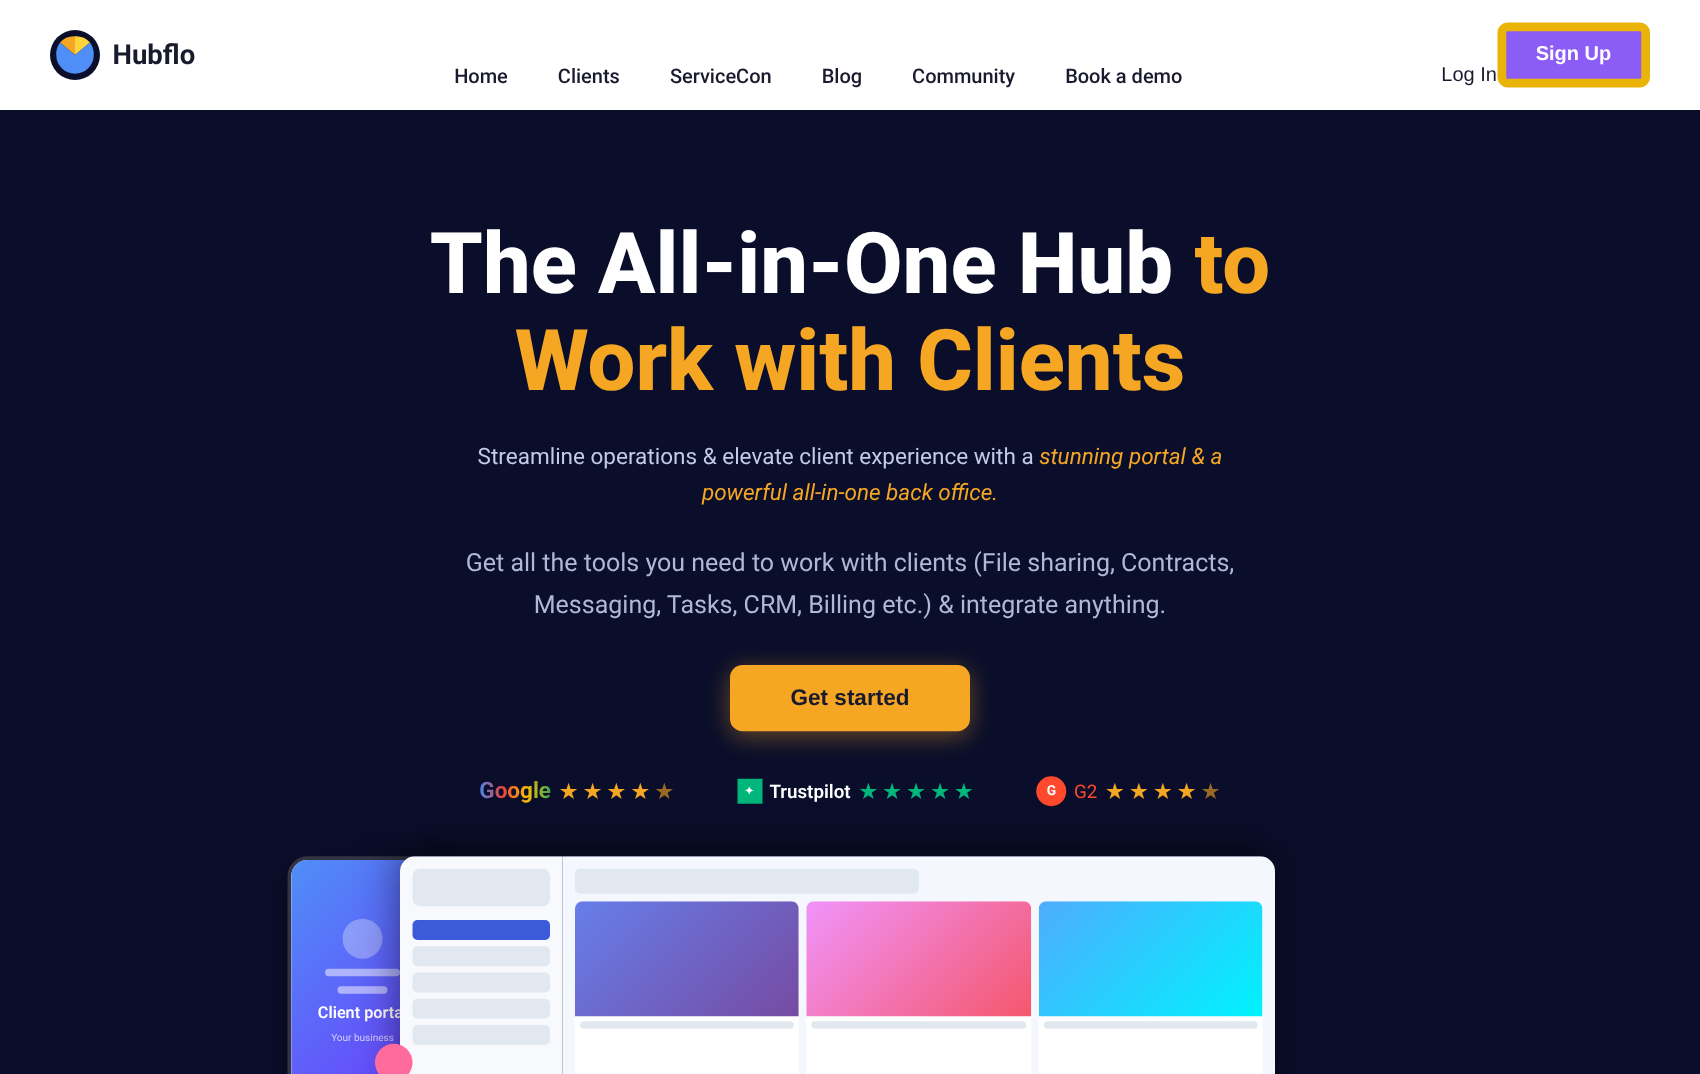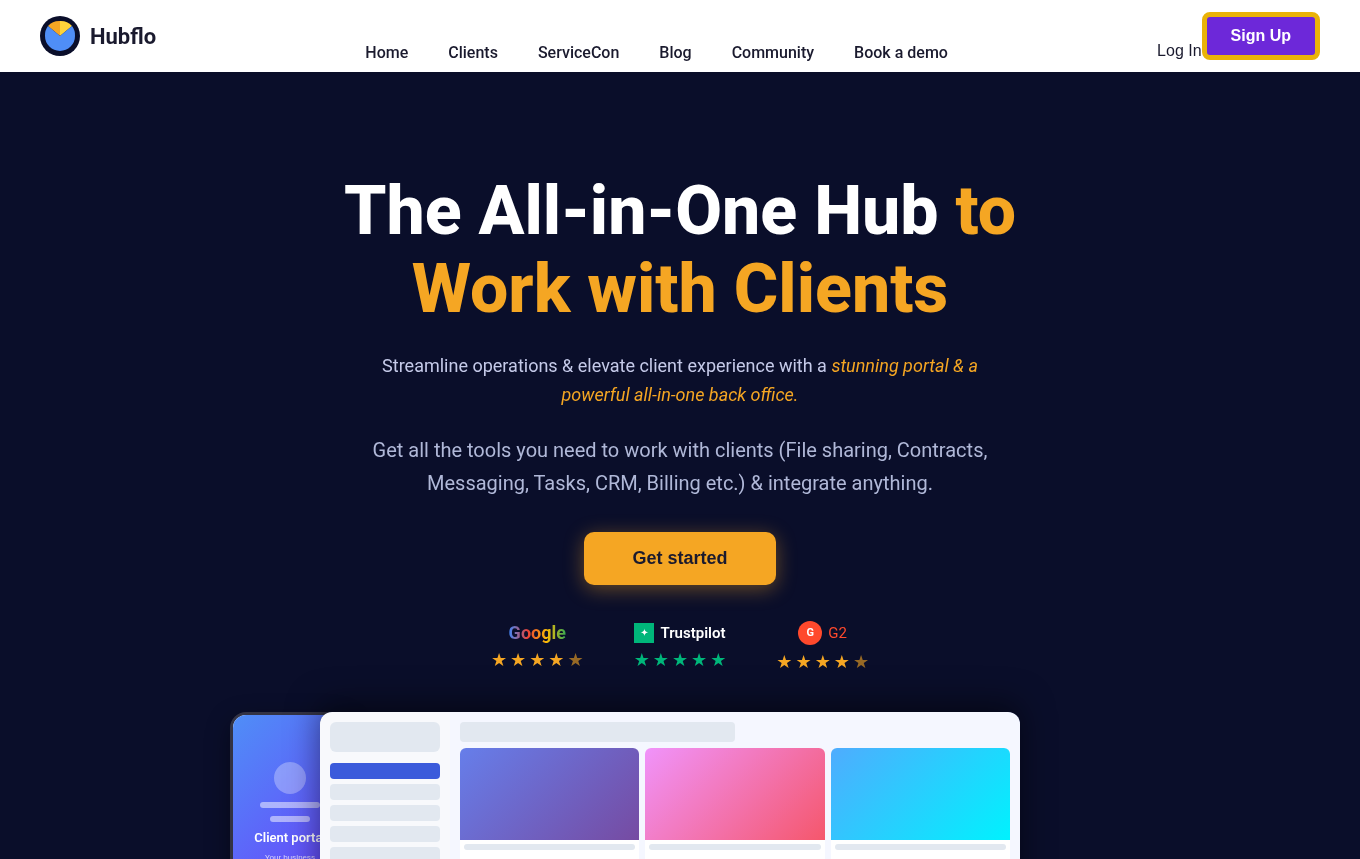--- a/index.html
+++ b/index.html
@@ -17,21 +17,21 @@
       overflow-x: hidden;
     }
 
     
     .navbar {
       position: fixed;
       top: 0;
       left: 0;
       right: 0;
       background: #ffffff;
-      height: 72px;
+      height: 88px;
       display: flex;
       align-items: center;
       justify-content: space-between;
       padding: 0 40px;
       z-index: 100;
       box-shadow: 0 1px 4px rgba(0,0,0,0.08);
     }
 
     .navbar-left {
       display: flex;
@@ -76,22 +76,22 @@
       color: #1a1a2e;
       background: none;
       border: none;
       cursor: pointer;
     }
 
     .btn-signup {
       font-size: 16px;
       font-weight: 600;
       color: #ffffff;
-      background: #6d28d9;
-      border: 5px solid #eab308;
+      background: #8b5cf6;
+      border: 7px solid #eab308;
       border-radius: 8px;
       padding: 10px 24px;
       cursor: pointer;
     }
 
     
     .hero {
       padding-top: 72px;
       background: #0a0e2a;
       min-height: 859px;
@@ -159,21 +159,21 @@
     
     .ratings-row {
       display: flex;
       align-items: center;
       gap: 50px;
       margin-top: 12px;
     }
 
     .rating-item {
       display: flex;
-      flex-direction: column;
+      flex-direction: row;
       align-items: center;
       gap: 6px;
     }
 
     .rating-brand {
       font-size: 18px;
       font-weight: 700;
     }
 
     .rating-brand.google {

